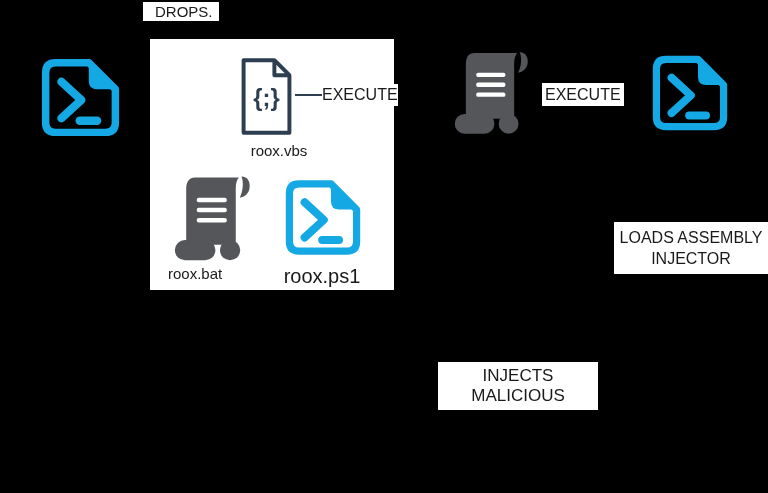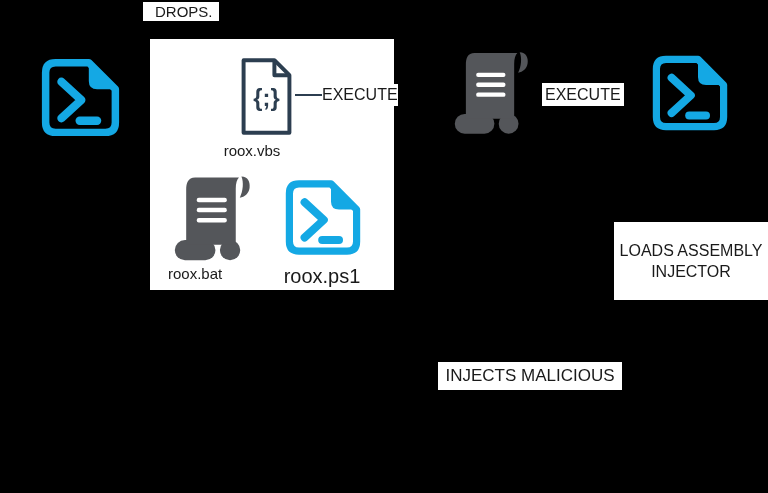--- a/index.html
+++ b/index.html
@@ -30,44 +30,44 @@
   
   .ps-left { left: 38px; top: 56px; width: 85px; height: 83px; }
 
   
   .dropper-box {
     left: 150px; top: 39px; width: 244px; height: 251px;
     background: #ffffff;
   }
 
   .vbs-icon { left: 238px; top: 57px; width: 57px; height: 79px; }
-  .vbs-name { left: 207px; top: 142px; width: 90px; text-align: center; font-size: 15px; background: transparent; }
+  .vbs-name { left: 234px; top: 142px; width: 90px; text-align: center; font-size: 15px; background: transparent; }
 
   .exec-line { left: 295px; top: 94px; width: 27px; height: 2px; background: #2C3E50; }
   .execute-1 { left: 322px; top: 84px; font-size: 16px; line-height: 22px; }
 
   .bat-icon { left: 174px; top: 172px; width: 78px; height: 92px; }
   .bat-name { left: 168px; top: 265px; width: 88px; text-align: left; font-size: 15px; background: transparent; }
 
   .ps1-icon { left: 283px; top: 175px; width: 80px; height: 85px; }
   .ps1-name { left: 280px; top: 265px; width: 84px; text-align: center; font-size: 20px; background: transparent; }
 
   
   .scroll-mid { left: 454px; top: 50px; width: 76px; height: 85px; }
   .execute-2 { left: 542px; top: 83px; font-size: 16px; line-height: 21px; padding: 1px 3px; }
 
   
   .ps-right { left: 650px; top: 53px; width: 80px; height: 80px; }
 
   .loads-label {
     left: 614px; top: 222px; width: 154px;
-    font-size: 16px; line-height: 21px; padding: 18px 0;
+    font-size: 16px; line-height: 21px; padding: 5px 0;
   }
   .injects-label {
-    left: 438px; top: 362px; width: 184px;
+    left: 438px; top: 362px; width: 160px;
     font-size: 17px; line-height: 20px; padding: 4px 0;
   }
 
   svg { display: block; width: 100%; height: 100%; }
 </style>
 </head>
 <body>
 
 <div class="canvas">
 

